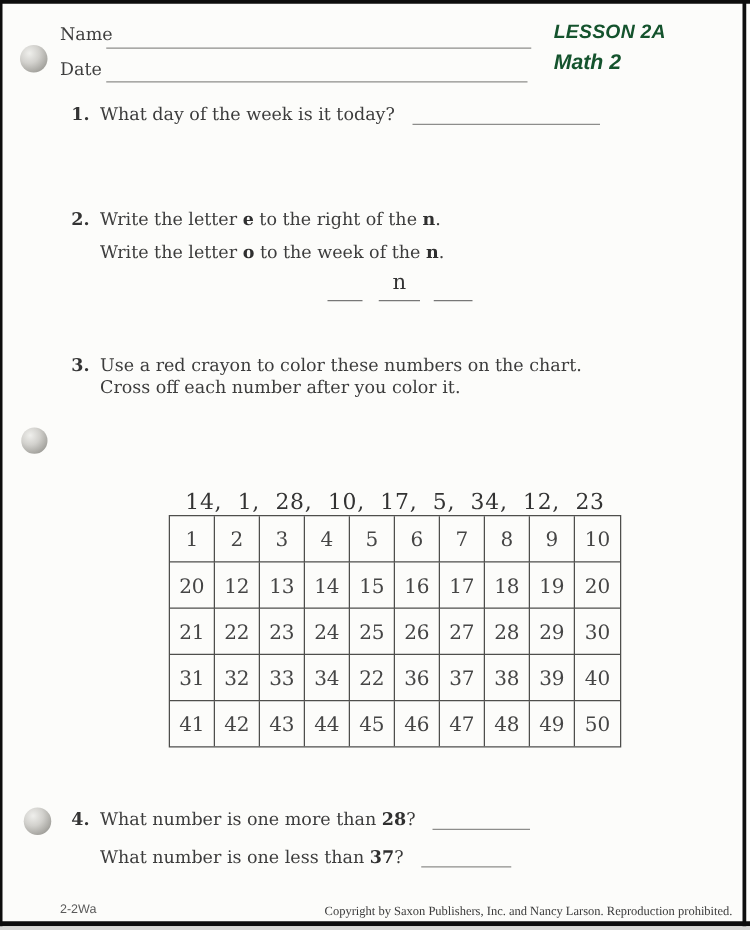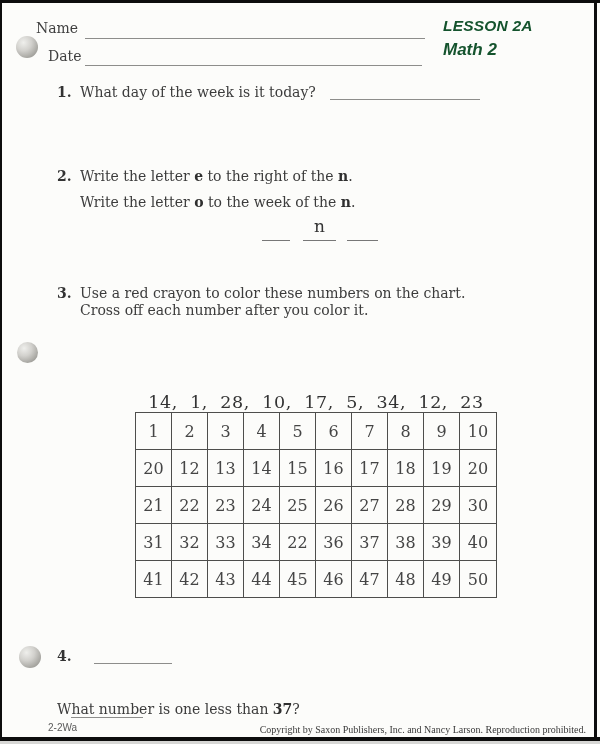--- a/index.html
+++ b/index.html
@@ -56,21 +56,21 @@
   <div class="edge edge-top"></div>
   <div class="edge edge-left"></div>
   <div class="edge edge-right"></div>
   <div class="edge edge-bottom"></div>
   <div class="edge-bottom-shadow"></div>
 
   <div class="sphere" style="left:16px; top:36px; width:22px; height:22px;"></div>
   <div class="sphere" style="left:17px; top:342px; width:21px; height:21px;"></div>
   <div class="sphere" style="left:19px; top:646px; width:22px; height:22px;"></div>
 
-  <div class="abs label" style="left:36px; top:20px;">Name</div>
+  <div class="abs label" style="left:48px; top:20px;">Name</div>
   <div class="rule" style="left:85px; top:38px; width:340px;"></div>
   <div class="abs label" style="left:48px; top:48px;">Date</div>
   <div class="rule" style="left:85px; top:65px; width:337px;"></div>
 
   <div class="abs lesson-block">
     <div class="lesson-title">LESSON 2A</div>
     <div class="course-title">Math 2</div>
   </div>
 
   <div class="qrow" style="left:57px; top:84px;">
@@ -154,23 +154,24 @@
       <div class="grid-cell">45</div>
       <div class="grid-cell">46</div>
       <div class="grid-cell">47</div>
       <div class="grid-cell">48</div>
       <div class="grid-cell">49</div>
       <div class="grid-cell">50</div>
     </div>
 
   <div class="qrow" style="left:57px; top:648px;">
     <span class="qnum">4.</span>
+    <span class="qtext"><span>What number is one more than </span><b>28</b><span>?</span></span>
     <span class="inline-blank" style="width:78px;"></span>
   </div>
-  <div class="qrow" style="left:57px; top:678px;flex-direction:column;">
+  <div class="qrow" style="left:57px; top:678px;">
     <span class="qnum"></span>
     <span class="qtext"><span>What number is one less than </span><b>37</b><span>?</span></span>
     <span class="inline-blank" style="width:72px;"></span>
   </div>
 
   <div class="abs footer-left">2-2Wa</div>
   <div class="abs footer-right">Copyright by Saxon Publishers, Inc. and Nancy Larson. Reproduction prohibited.</div>
 
 </div>
 

